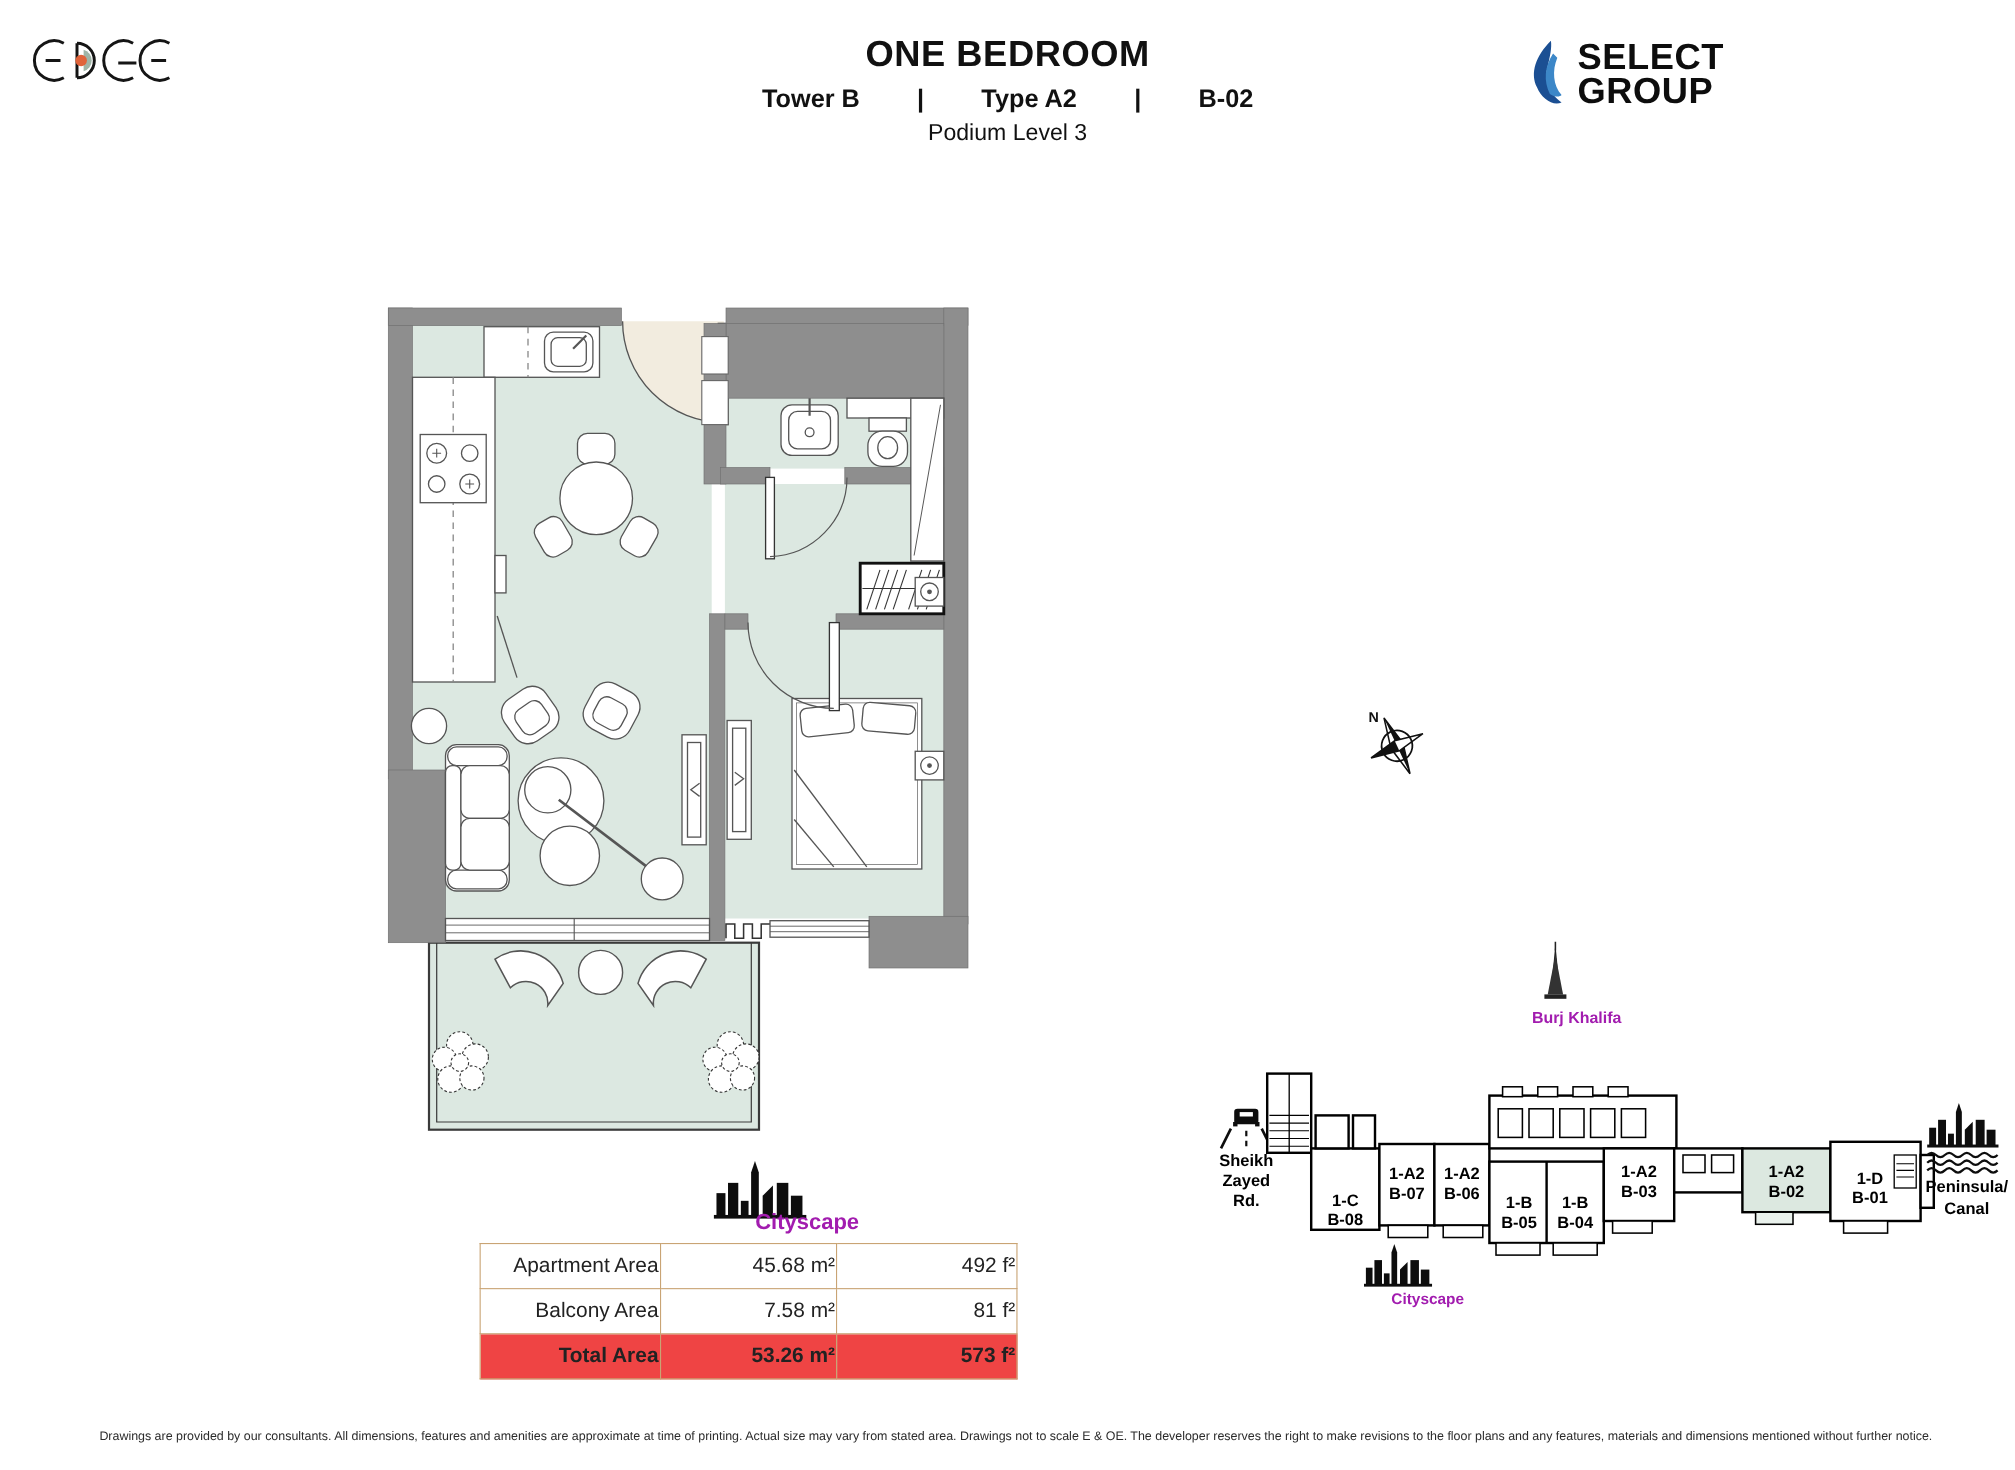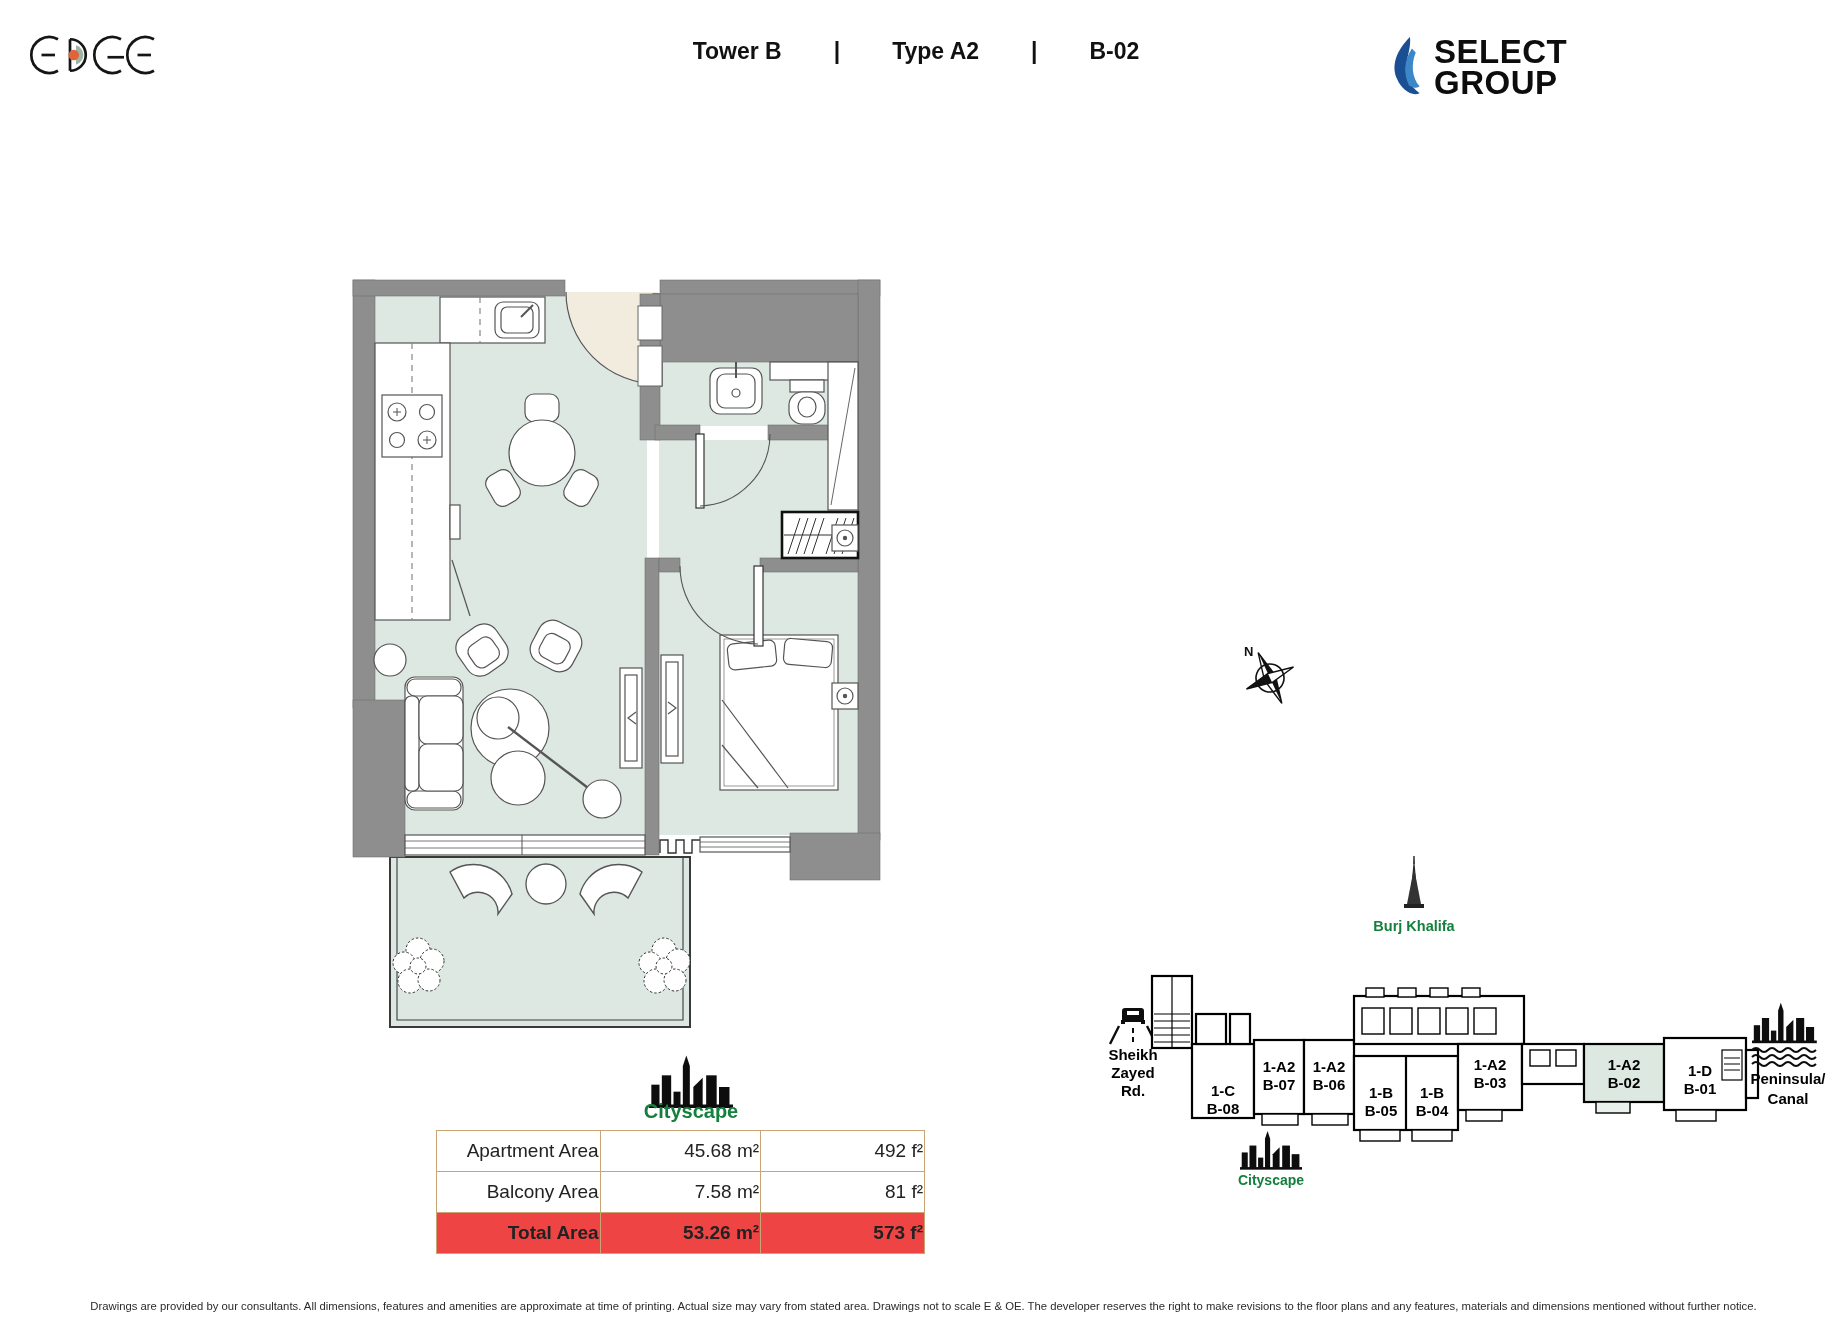--- a/index.html
+++ b/index.html
@@ -12,21 +12,21 @@
   #level-row{margin-top:6px;font-size:21px;font-weight:500;color:#111;}
   
   #select-logo{position:absolute;left:1390px;top:36px;display:flex;align-items:center;gap:8px;}
   #select-text{font-size:33px;font-weight:bold;letter-spacing:.5px;line-height:.95;color:#0d0d0d;}
   
   #area-table{position:absolute;left:436px;top:1130px;width:489px;border-collapse:collapse;}
   #area-table td{border:1.4px solid #c9a474;text-align:right;font-size:19px;height:38px;color:#222;}
   #area-table td.c1{width:163px;} #area-table td.c2{width:161px;} #area-table td.c3{width:165px;}
   #area-table tr.total td{background:#ef4444;font-weight:bold;margin-top:28px;}
   
-  .icon-label{font-weight:bold;color:#15803d;text-align:center;}
+  .icon-label{font-weight:bold;color:#a21caf;text-align:right;}
   #disclaimer{position:absolute;left:15px;right:0;top:1300px;text-align:center;font-size:11.3px;color:#2b2b2b;}
   svg text{font-family:"Liberation Sans",sans-serif;}
   .kp-label{font-size:15px;font-weight:bold;fill:#000;}
   .lm-label{font-size:15px;font-weight:bold;fill:#000;}
 </style>
 </head>
 <body>
 
 <div id="page">
 
@@ -39,27 +39,29 @@
       <path d="M124 16 A24 24 0 1 0 124 58"></path>
         <path d="M128 40 H106"></path>
       <path d="M168 16 A24 24 0 1 0 168 58"></path>
         <path d="M146 37 H164"></path>
     </g>
     <path d="M64 24 A13.5 13.5 0 0 1 64 50 Z" fill="#9fb4a6"></path>
     <circle cx="61" cy="37" r="7" fill="#e0633a"></circle>
   </svg>
 
   <div id="header">
+    <div id="page-title">ONE BEDROOM</div>
     <div id="sub-row">
       <span>Tower B</span>
       <span>|</span>
       <span>Type A2</span>
       <span>|</span>
       <span>B-02</span>
     </div>
+    <div id="level-row">Podium Level 3</div>
   </div>
 
   <div id="select-logo">
     <svg width="36" height="60" viewBox="0 0 36 62">
       <path d="M20 0 C6 14 0 30 7 44 C11 54 22 62 30 58 C19 50 13 38 17 24 C19 15 21 7 20 0 Z" fill="#1b4f93"></path>
       <path d="M22 12 C14 24 13 38 19 50 C24 53 28 53 30 51 C22 42 21 28 26 16 Z" fill="#3c87c8"></path>
     </svg>
     <div id="select-text">
       <div>SELECT</div>
       <div>GROUP</div>

